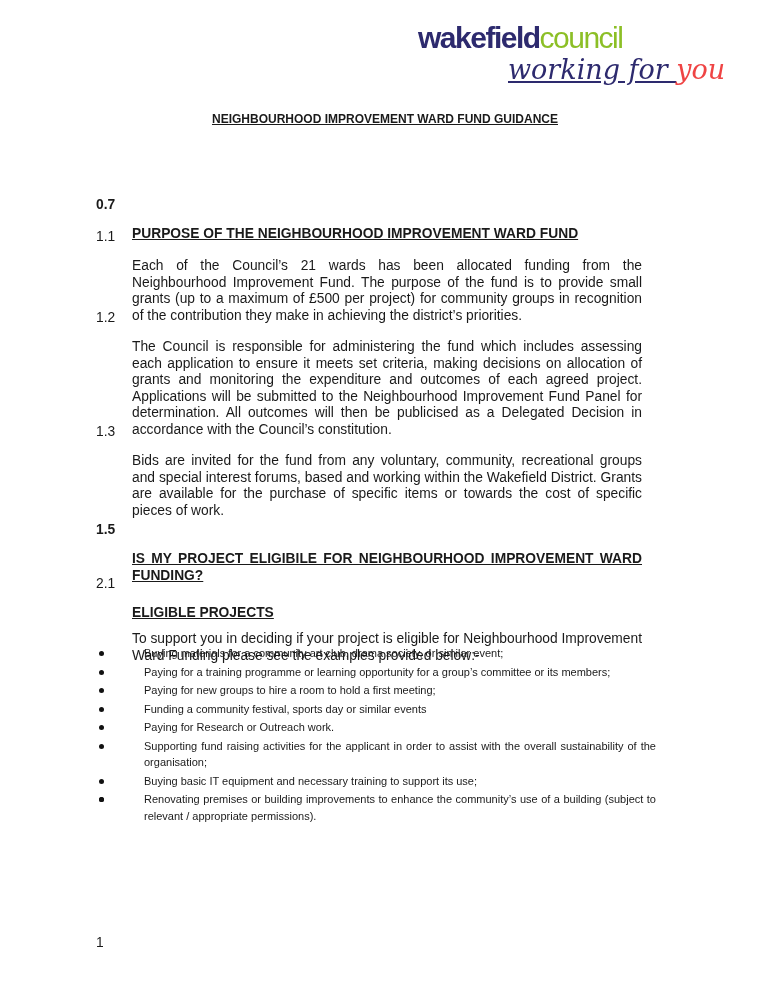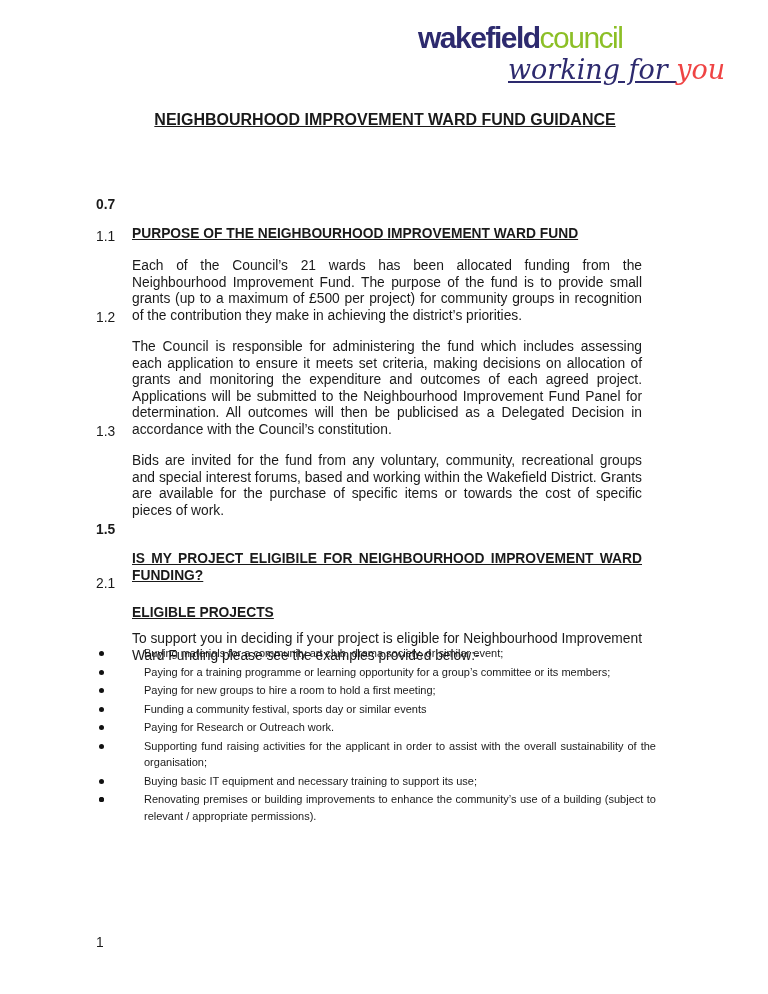--- a/index.html
+++ b/index.html
@@ -6,21 +6,21 @@
   body { width: 768px; height: 994px; position: relative; overflow: hidden;
          font-family: "Liberation Sans", sans-serif; color: #1a1a1a; }
   .logo { position: absolute; left: 416px; top: 14px; width: 288px; height: 78px; background:#fff; }
   .logo .line1 { position: absolute; left: 2px; top: 4px; font-size: 30px; font-weight: bold; letter-spacing: -1.5px; white-space: nowrap; line-height: 40px; }
   .logo .brand-a { color: #2d2a6e; }
   .logo .brand-b { color: #8cbf26; font-weight: normal; }
   .logo .line2 { position: absolute; left: 92px; top: 40px; font-size: 27px; font-family: "DejaVu Serif", serif; font-style: italic; white-space: nowrap; line-height: 32px; }
   .logo .line2 .w { color: #2d2a6e; text-decoration: underline; }
   .logo .line2 .y { color: #ef4444; }
   .title { position: absolute; left: 120px; top: 108px; width: 530px; text-align: center;
-           font-weight: bold; font-size: 16px; line-height: 23px; text-decoration: underline; }
+           font-weight: bold; font-size: 12px; line-height: 23px; text-decoration: underline; }
   .row { position: absolute; left: 96px; width: 560px; font-size: 13.8px; line-height: 16.5px; }
   .num { position: absolute; left: 0; top: 0; width: 40px; }
   .txt { position: absolute; left: 36px; top: 0; width: 510px; text-align: justify; margin-top: 29px; }
   .bold { font-weight: bold; }
   .ul { text-decoration: underline; }
   .bullets { position: absolute; left: 96px; top: 645px; width: 560px; font-size: 11px; line-height: 16.5px; }
   .bullet { position: relative; padding-left: 48px; text-align: justify; margin-bottom: 2px; }
   .bullet .dot { position: absolute; left: 3px; top: 6px; width: 5px; height: 5px; border-radius: 50%; background: #111; }
   .pagenum { position: absolute; left: 96px; top: 935px; font-size: 13.8px; }
 </style>

